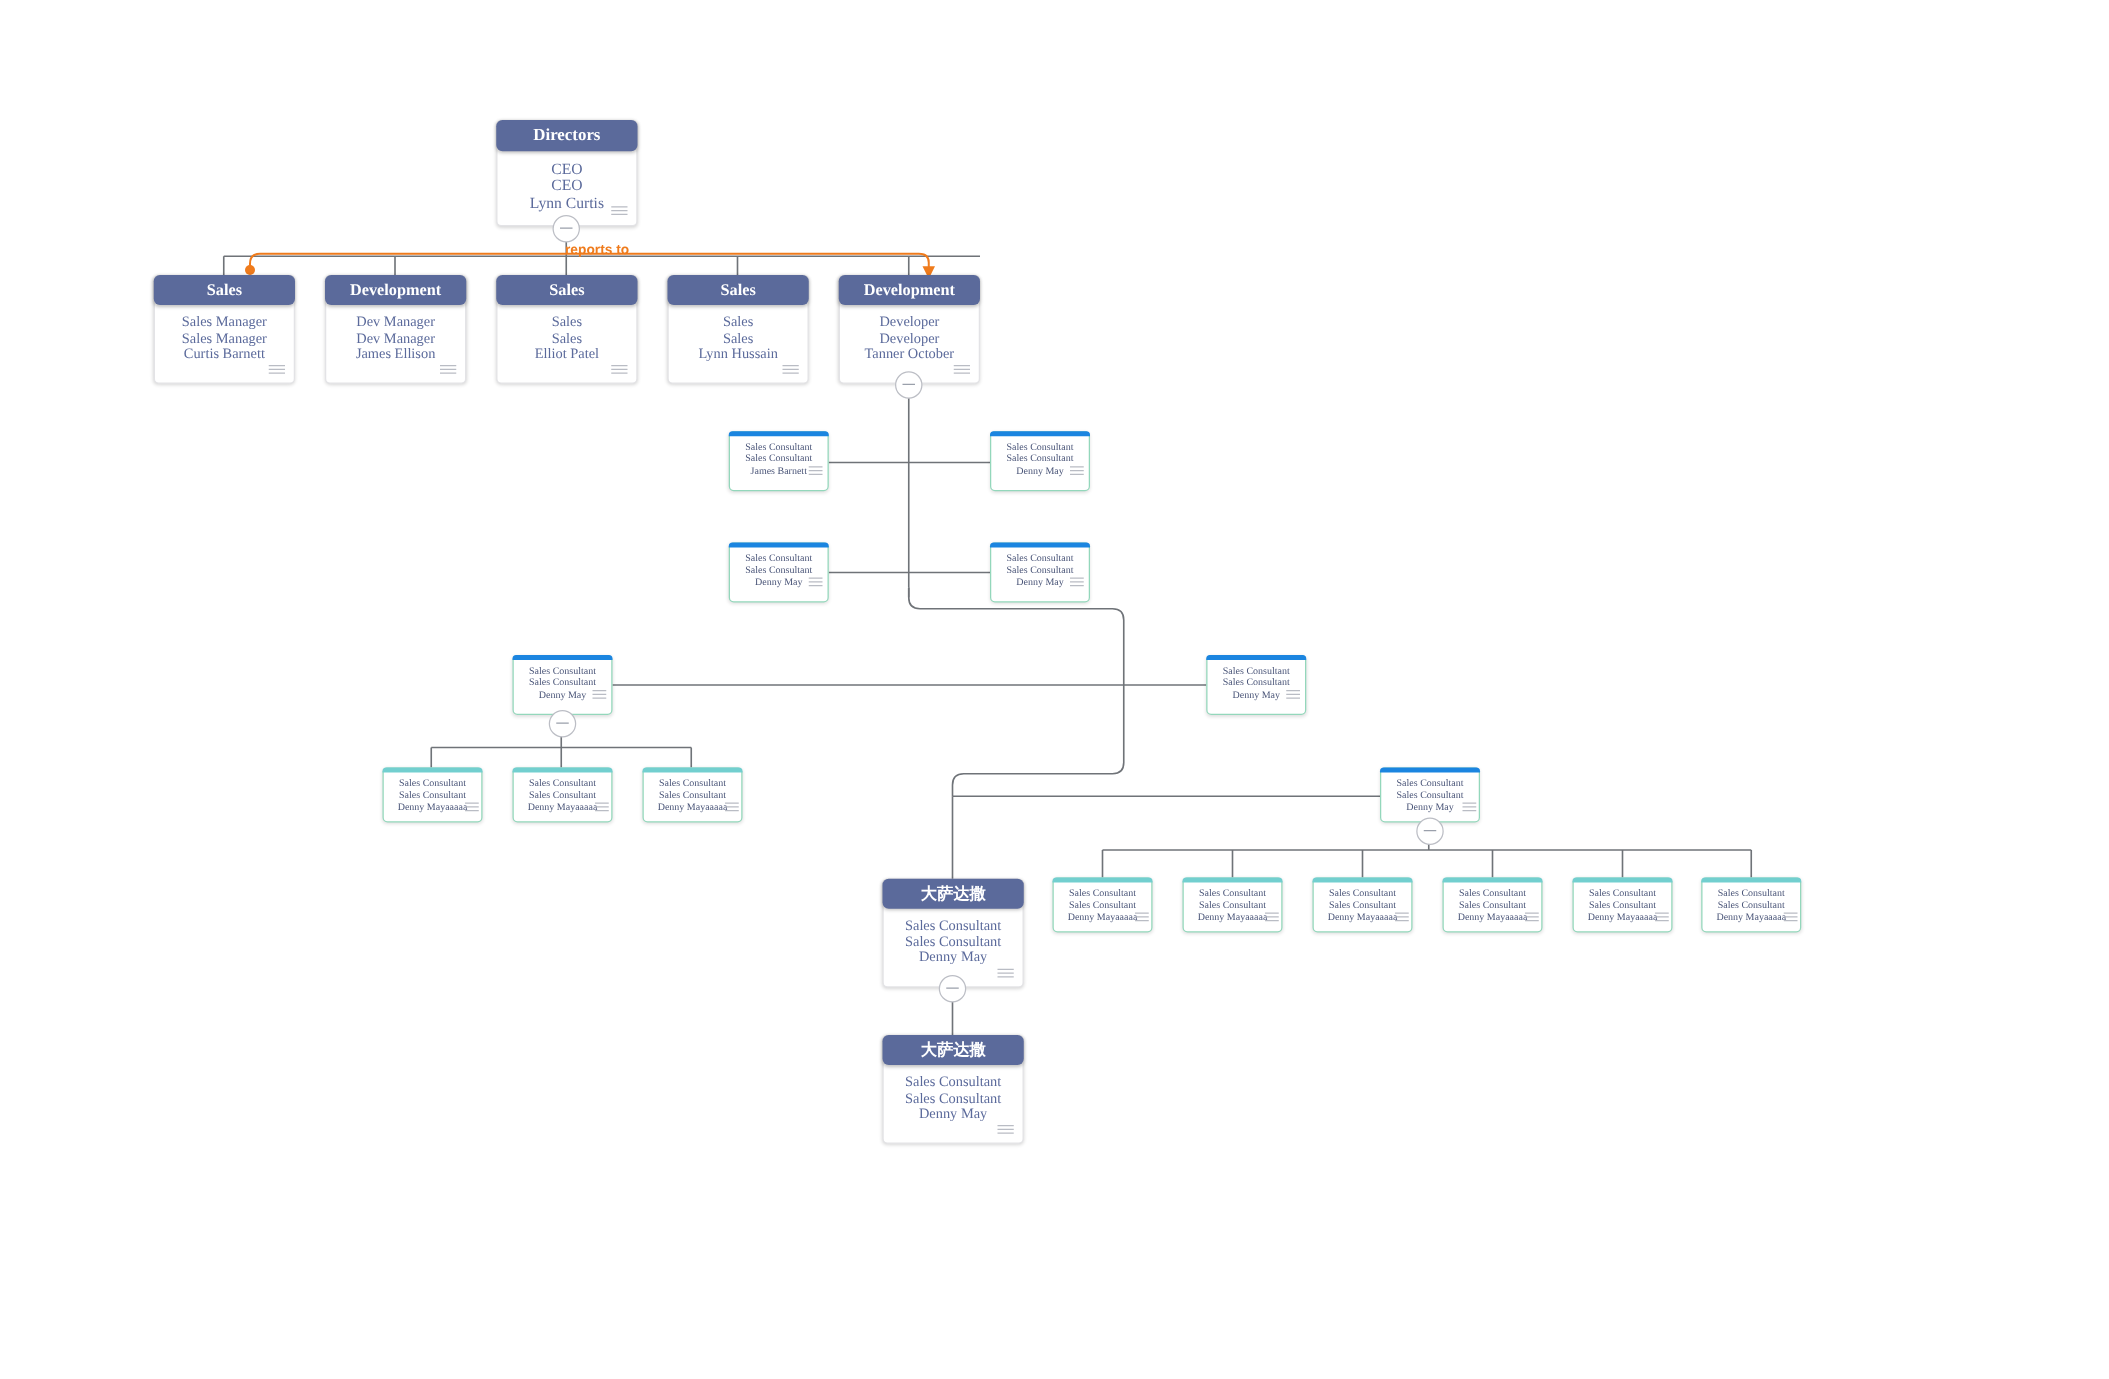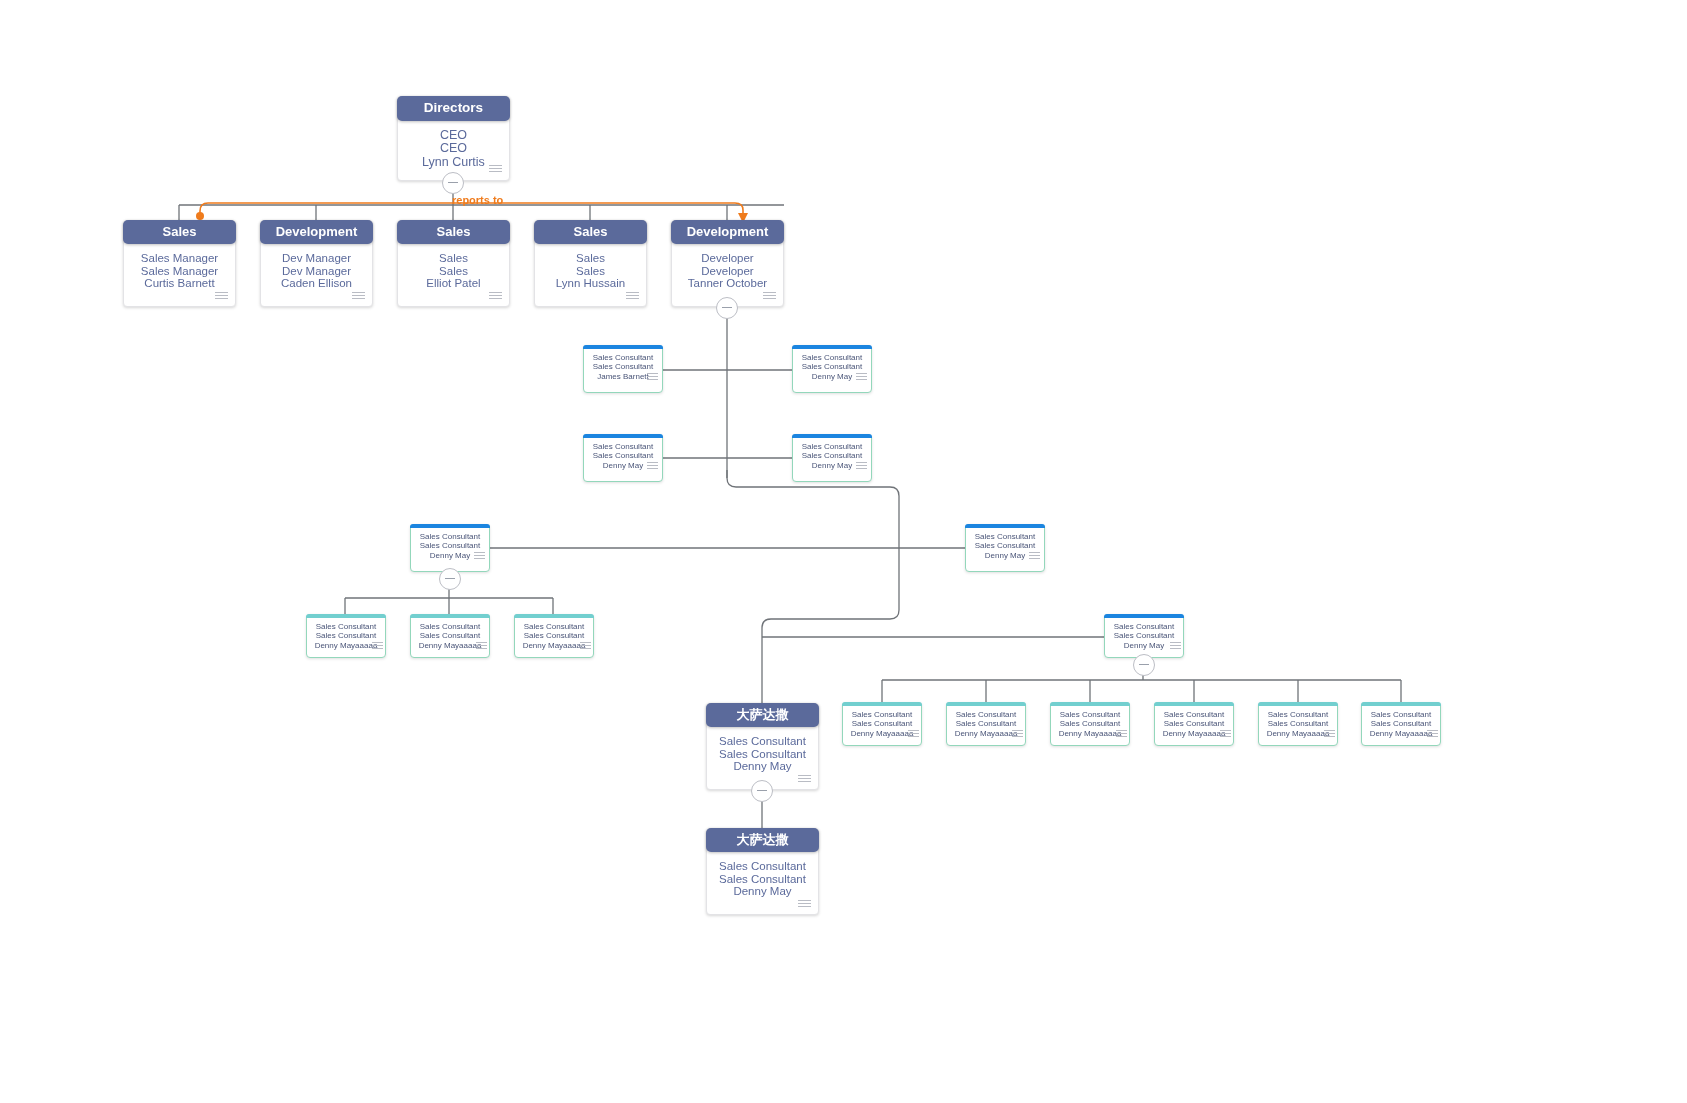--- a/index.html
+++ b/index.html
@@ -23,20 +23,21 @@
     pointer-events: none;
   }
 
   
   .node {
     position: absolute;
     box-sizing: border-box;
     background: #ffffff;
     border-radius: 3px;
     text-align: center;
+    font-family: Liberation Serif, serif;
   }
 
   
   .dept {
     border: 1px solid #e3e3e6;
     border-radius: 4px;
     box-shadow: 0 1px 3px rgba(0,0,0,.16);
   }
   .dept .hdr {
     background: #5b6a9b;
@@ -213,21 +214,21 @@
         <i></i>
         <i></i>
       </span>
   </div>
 
   <div class="node dept" style="left:260px; top:220px; width:113px; height:87px; font-size:11.5px;">
     <div class="hdr" style="width:113px; padding:4px 0; font-size:13px;">Development</div>
     <div class="body">
       <div>Dev Manager</div>
       <div>Dev Manager</div>
-      <div>Caden Ellison</div>
+      <div>James Ellison</div>
     </div>
     <span class="handle big" style="right:7px; bottom:5px;">
         <i></i>
         <i></i>
         <i></i>
       </span>
   </div>
 
   <div class="node dept" style="left:397px; top:220px; width:113px; height:87px; font-size:11.5px;">
     <div class="hdr" style="width:113px; padding:4px 0; font-size:13px;">Sales</div>

